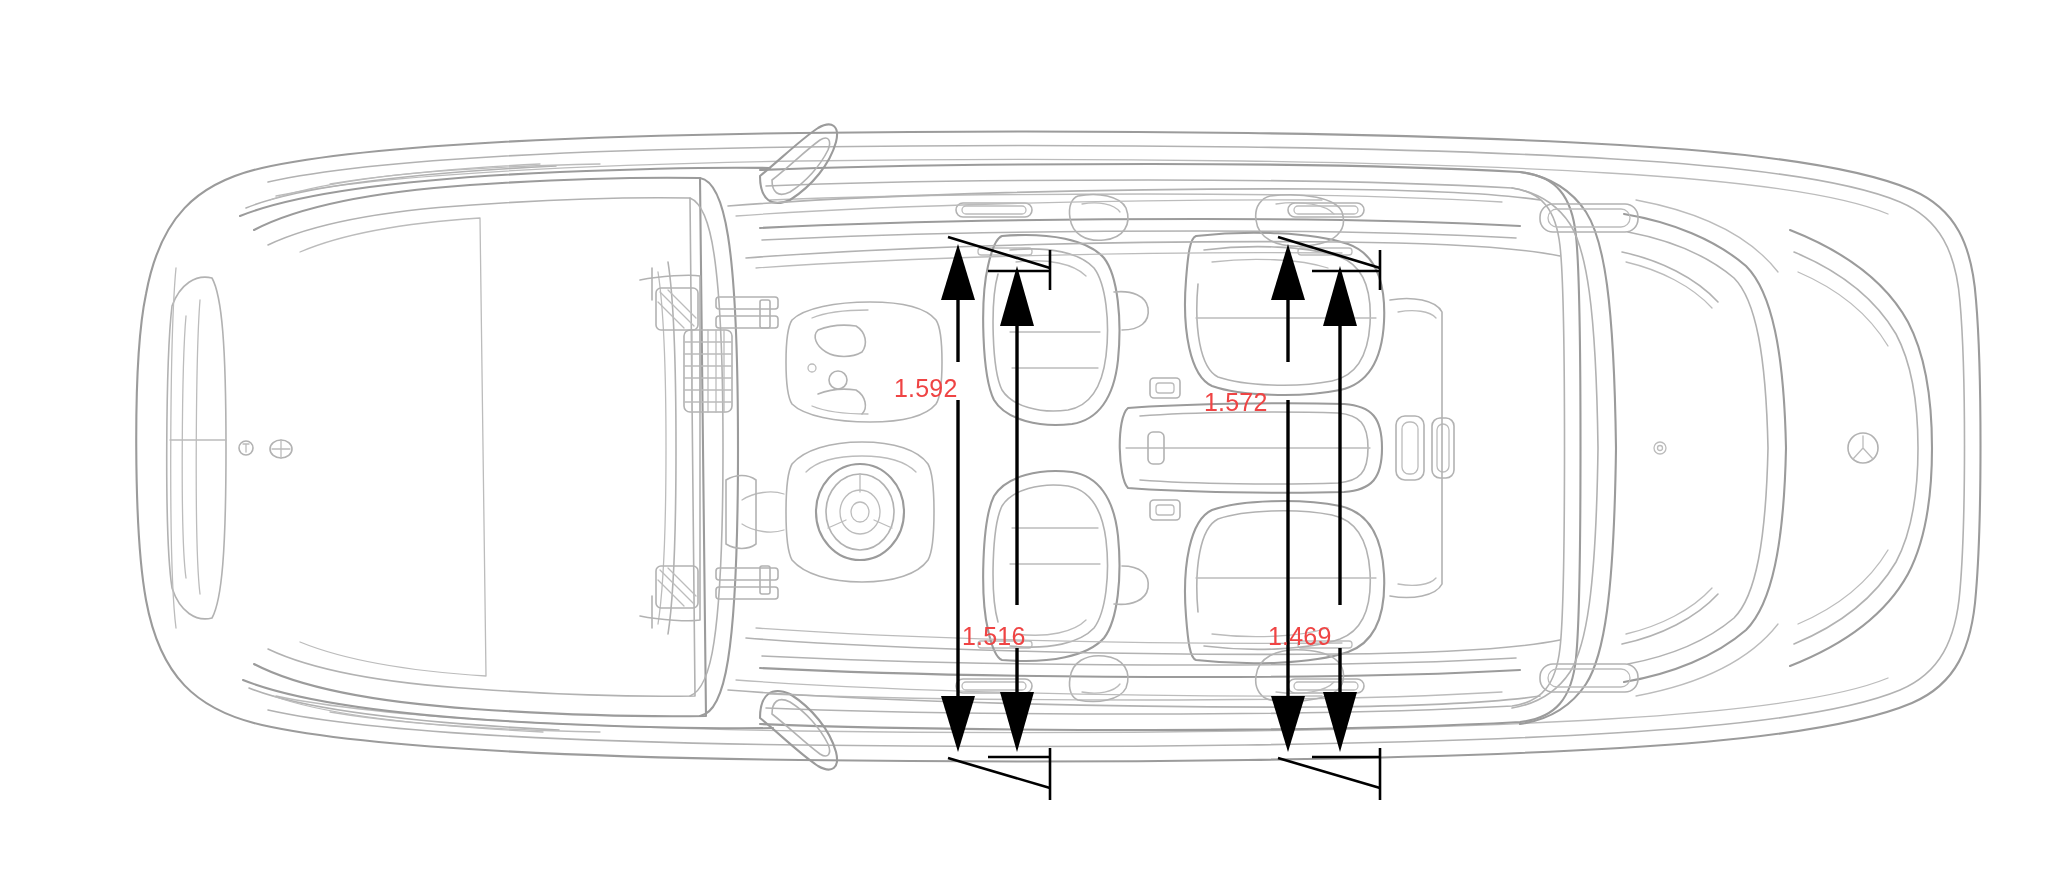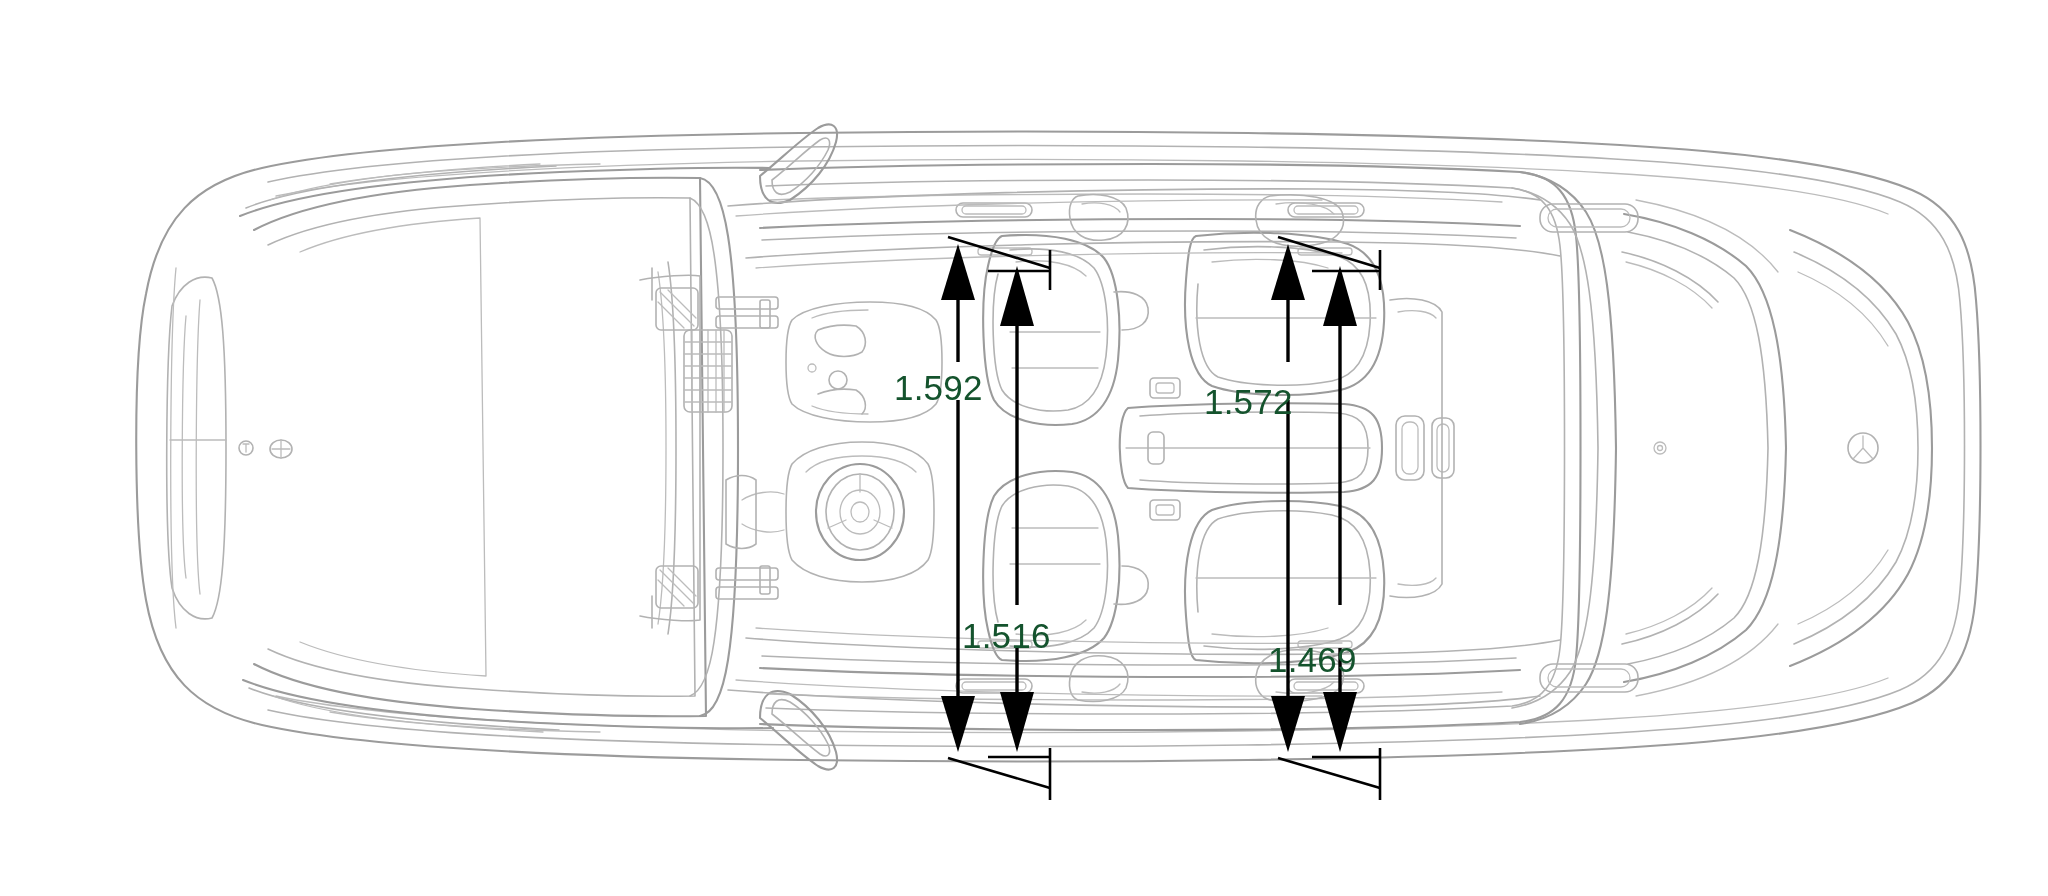--- a/index.html
+++ b/index.html
@@ -3,21 +3,21 @@
 <meta charset="utf-8">
 <style>
   html,body{margin:0;padding:0;background:#ffffff;}
   body{
     width:2048px;height:896px;overflow:hidden;position:relative;
     font-family:"Liberation Sans","DejaVu Sans",sans-serif;
   }
   #stage{position:absolute;left:0;top:0;width:2048px;height:896px;background:#fff;}
   #stage svg{position:absolute;left:0;top:0;width:2048px;height:896px;display:block;}
   .dimlabel{
-    position:absolute;color:#14532d;font-size:35px;line-height:34px;
+    position:absolute;color:#ef4444;font-size:25px;line-height:34px;
     letter-spacing:0.2px;white-space:nowrap;font-family:"Liberation Sans","DejaVu Sans",sans-serif;
   }
 </style>
 </head>
 <body>
 
 <div id="stage">
 
   <svg viewBox="0 0 2048 896">
     <defs>
@@ -424,15 +424,15 @@
 
     </g>
   </svg>
 
   <div class="dimlabel" style="left:894px;top:371px;">1.592</div>
 
   <div class="dimlabel" style="left:1204px;top:371px;margin-top:14px;">1.572</div>
 
   <div class="dimlabel" style="left:962px;top:619px;">1.516</div>
 
-  <div class="dimlabel" style="left:1268px;top:619px;margin-top:24px;">1.469</div>
+  <div class="dimlabel" style="left:1268px;top:619px;">1.469</div>
 
 </div>
 
 </body></html>

